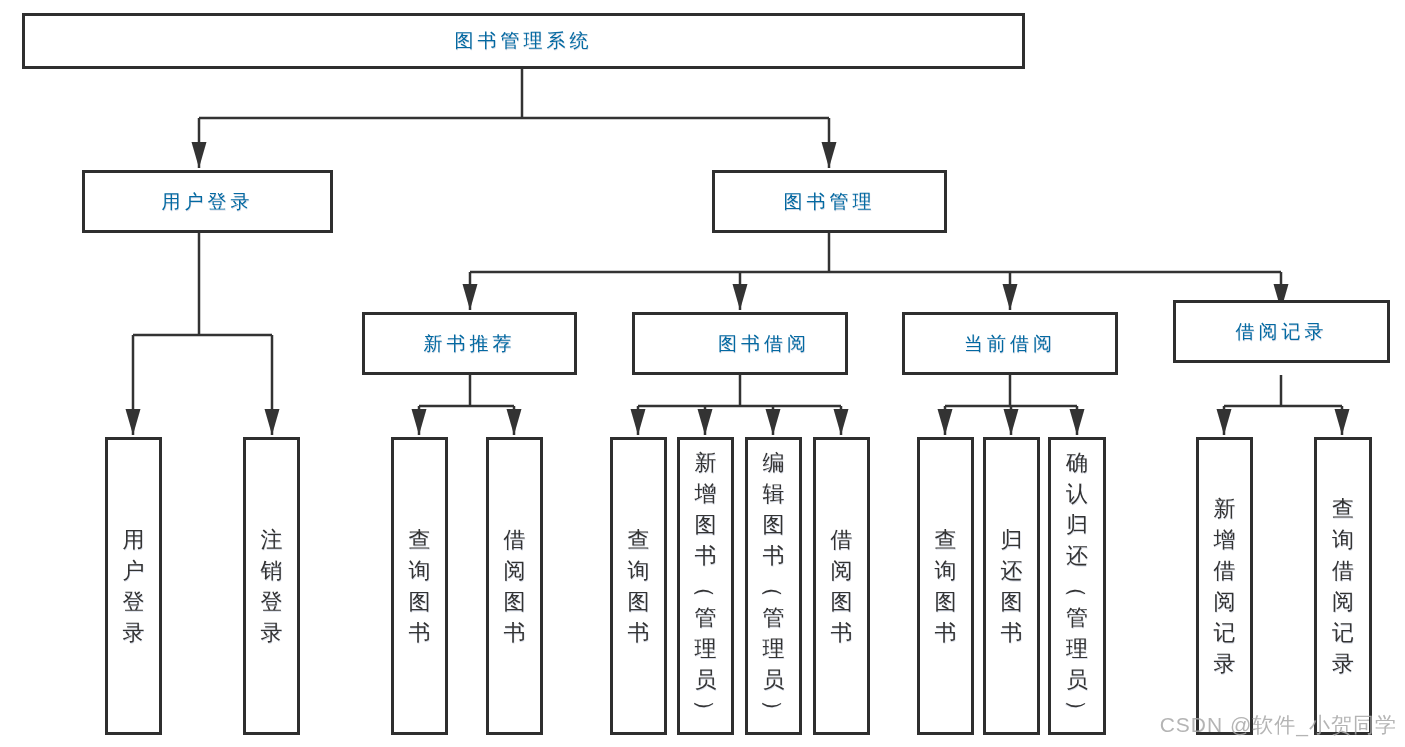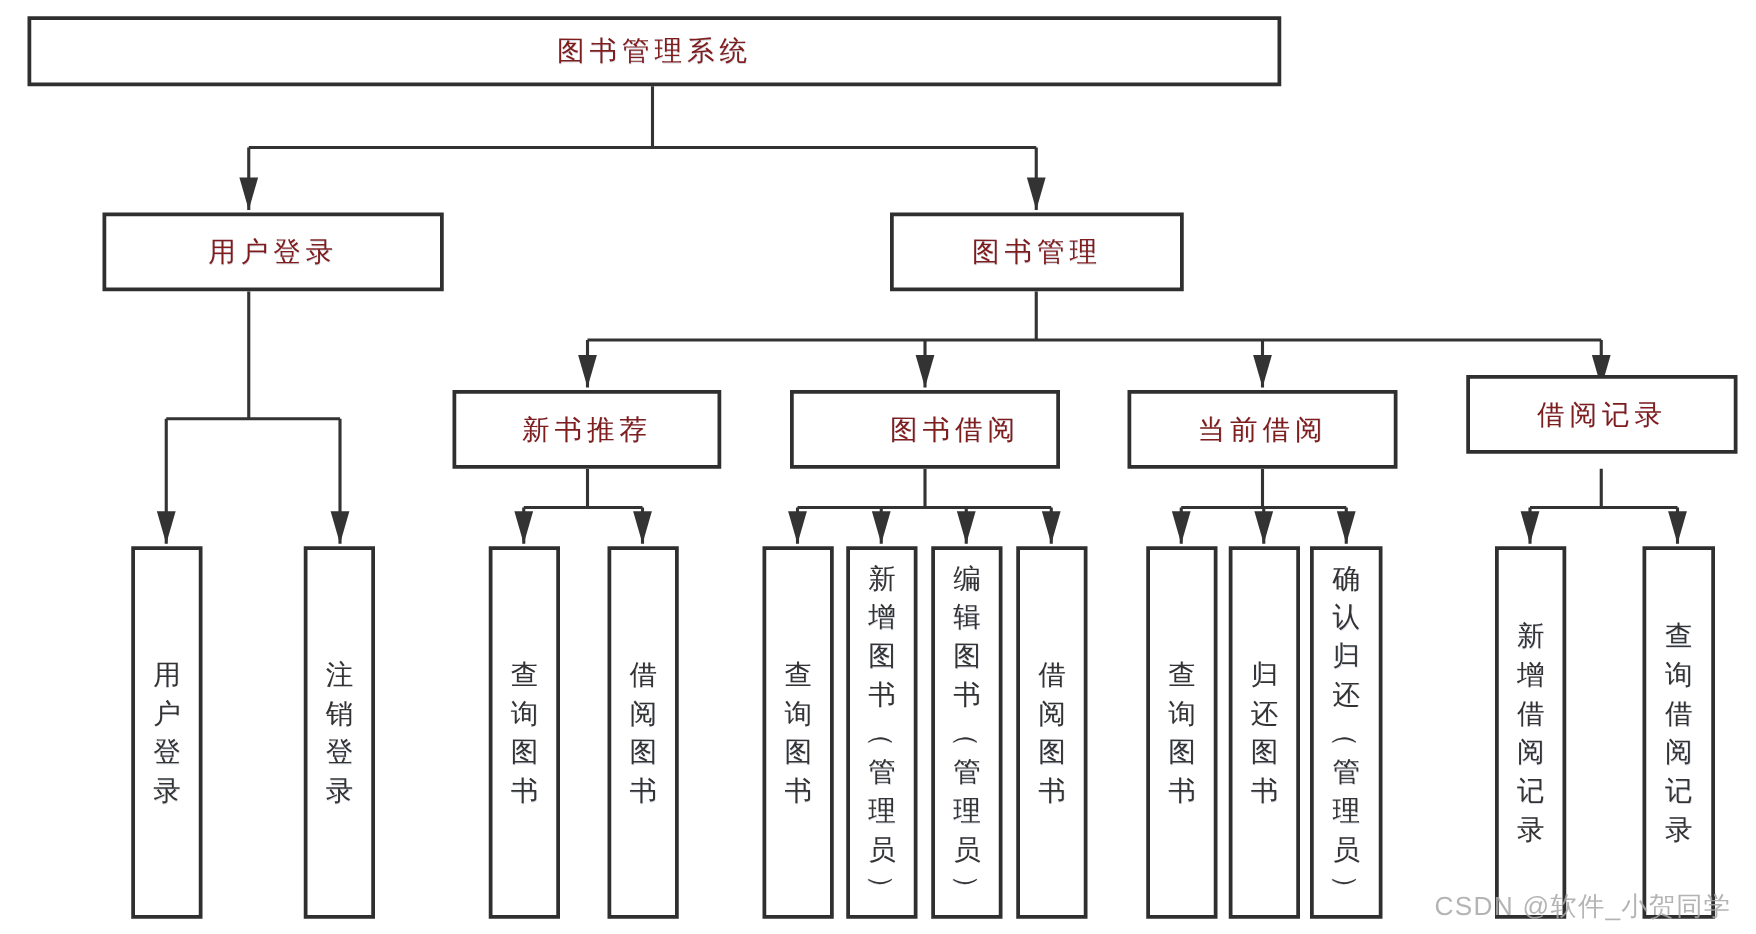--- a/index.html
+++ b/index.html
@@ -26,43 +26,43 @@
     position: absolute;
     box-sizing: border-box;
     background: #ffffff;
     border: 3px solid #2f2f2f;
     color: #333333;
     display: flex;
     align-items: center;
     justify-content: center;
   }
   .node .hlabel {
-    font-size: 22px;
+    font-size: 19px;
     letter-spacing: 4px;
     white-space: nowrap;
-    color: #7f1d1d;
+    color: #0369a1;
     text-shadow: 0.5px 0.5px 0 rgba(90,110,160,0.25);
   }
   .node.vertical {
     flex-direction: column;
   }
   .vchar {
     display: block;
     width: 100%;
     height: 31px;
     line-height: 31px;
     text-align: center;
     font-size: 22px;
     color: #333333;
     text-shadow: 0.5px 0.5px 0 rgba(90,110,160,0.25);
   }
   .vchar.rot { transform: rotate(90deg); }
   #watermark {
     position: absolute;
-    right: 20px;
+    right: 8px;
     bottom: 8px;
     z-index: 3;
     font-size: 21px;
     letter-spacing: 1px;
     opacity: 0.85;
     white-space: nowrap;
   }
 </style>
 </head>
 <body>
@@ -119,21 +119,21 @@
       <line x1="1224" y1="406" x2="1342" y2="406" stroke="#333333" stroke-width="2.5"></line>
       <line x1="1224" y1="406" x2="1224" y2="435" stroke="#333333" stroke-width="2.5"></line>
       <polygon points="1216.5,409 1231.5,409 1224,435" fill="#333333"></polygon>
       <line x1="1342" y1="406" x2="1342" y2="435" stroke="#333333" stroke-width="2.5"></line>
       <polygon points="1334.5,409 1349.5,409 1342,435" fill="#333333"></polygon>
     </svg>
   <div id="nodes">
       <div class="node" style="left: 22px; top: 13px; width: 1003px; height: 56px; border-color: rgb(47, 47, 47);">
         <span class="hlabel">图书管理系统</span>
       </div>
-      <div class="node" style="left: 82px; top: 170px; width: 273px; height: 63px; border-color: rgb(47, 47, 47);">
+      <div class="node" style="left: 82px; top: 170px; width: 251px; height: 63px; border-color: rgb(47, 47, 47);">
         <span class="hlabel">用户登录</span>
       </div>
       <div class="node" style="left: 362px; top: 312px; width: 215px; height: 63px; border-color: rgb(47, 47, 47);">
         <span class="hlabel">新书推荐</span>
       </div>
       <div class="node" style="left: 712px; top: 170px; width: 235px; height: 63px; border-color: rgb(47, 47, 47);">
         <span class="hlabel">图书管理</span>
       </div>
       <div class="node" style="left: 632px; top: 312px; width: 216px; height: 63px; border-color: rgb(47, 47, 47); padding-left: 48px;">
         <span class="hlabel">图书借阅</span>

